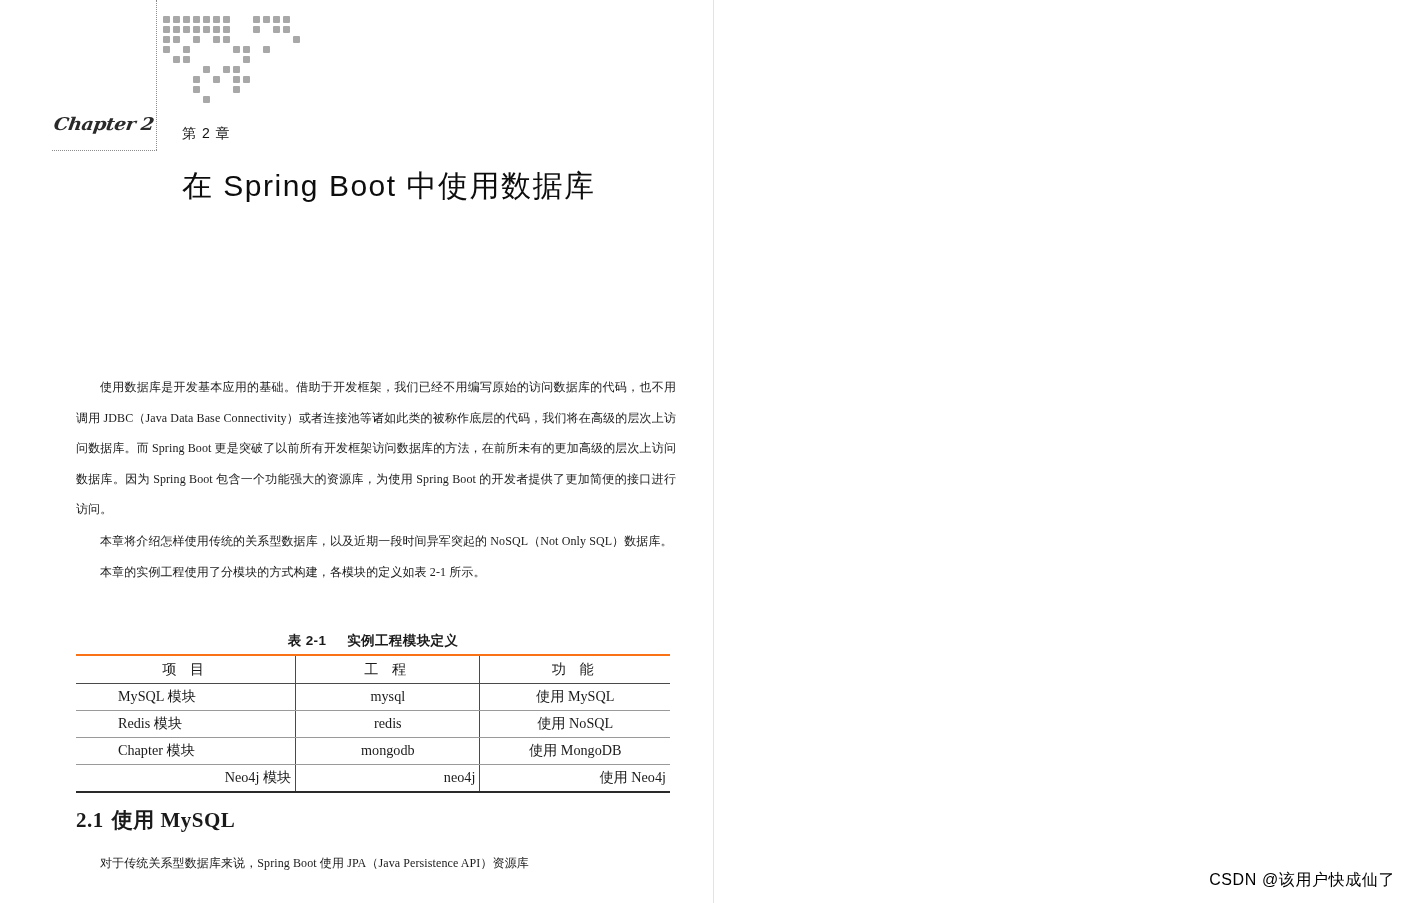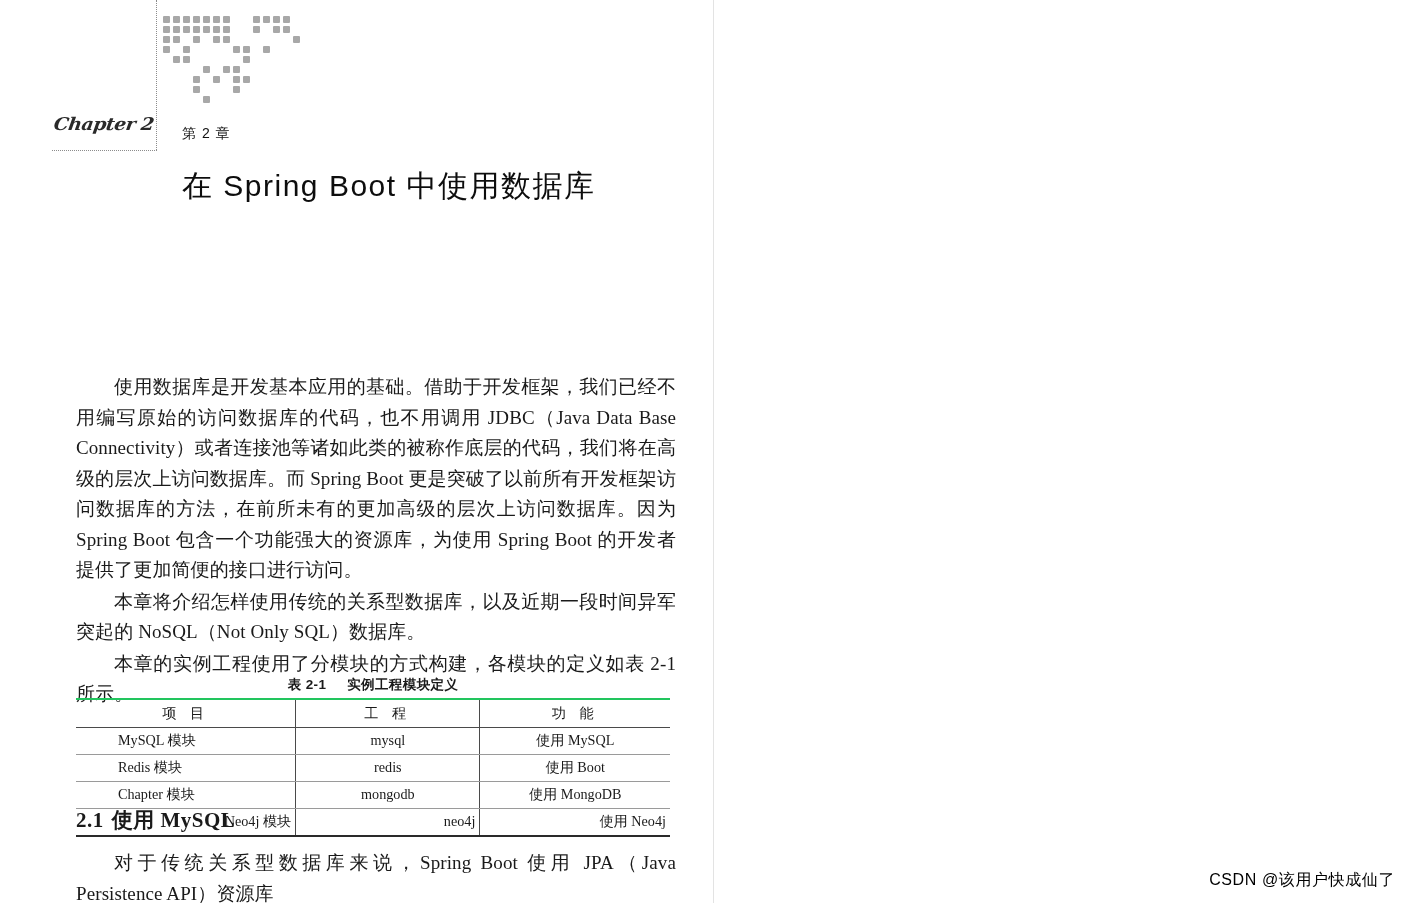--- a/index.html
+++ b/index.html
@@ -108,42 +108,42 @@
 
   
   .col-left {
     position: absolute;
     left: 76px;
     top: 372px;
     width: 600px;
   }
   p.body {
     margin: 0 0 1px 0;
-    font-size: 19px;
+    font-size: 12px;
     line-height: 30.5px;
     text-align: justify;
     text-justify: inter-ideograph;
     letter-spacing: 0.1px;
   }
   p.indent { text-indent: 2em; }
 
   h2.sec {
     font-family: "Liberation Serif", serif;
     font-weight: bold;
     font-size: 21px;
     margin: 0;
     letter-spacing: 0.5px;
   }
   h2.sec .num { margin-right: 8px; }
 
   
   .tbl-wrap {
     position: absolute;
     left: 76px;
-    top: 676px;
+    top: 632px;
     width: 594px;
   }
   .tbl-caption {
     text-align: center;
     font-family: "Liberation Sans", sans-serif;
     font-size: 13.5px;
     font-weight: bold;
     margin-bottom: 4px;
     letter-spacing: 0.4px;
   }
@@ -155,21 +155,21 @@
   table.data th, table.data td {
     padding: 3px 4px 4px 4px;
     text-align: center;
     font-weight: normal;
     border-left: 1px solid #4a4a4a;
     border-bottom: 1px solid #9a9a9a;
   }
   table.data th:first-child, table.data td:first-child { border-left: none; }
   table.data thead th {
     letter-spacing: 5px;
-    border-top: 2px solid #22c55e;
+    border-top: 2px solid #f97316;
     border-bottom: 1px solid #4a4a4a;
     padding-top: 4px;
   }
   table.data tbody tr:last-child td { border-bottom: 2px solid #2a2a2a; text-align: right; }
   table.data td.col-item { text-align: left; padding-left: 42px; }
   table.data col.c1 { width: 37%; }
   table.data col.c2 { width: 31%; }
   table.data col.c3 { width: 32%; }
 
   .sec-mysql {
@@ -285,21 +285,21 @@
       </thead>
       <tbody id="tbl-body">
           <tr>
             <td class="col-item">MySQL 模块</td>
             <td>mysql</td>
             <td>使用 MySQL</td>
           </tr>
           <tr>
             <td class="col-item">Redis 模块</td>
             <td>redis</td>
-            <td>使用 Boot</td>
+            <td>使用 NoSQL</td>
           </tr>
           <tr>
             <td class="col-item">Chapter 模块</td>
             <td>mongodb</td>
             <td>使用 MongoDB</td>
           </tr>
           <tr>
             <td class="col-item">Neo4j 模块</td>
             <td>neo4j</td>
             <td>使用 Neo4j</td>

